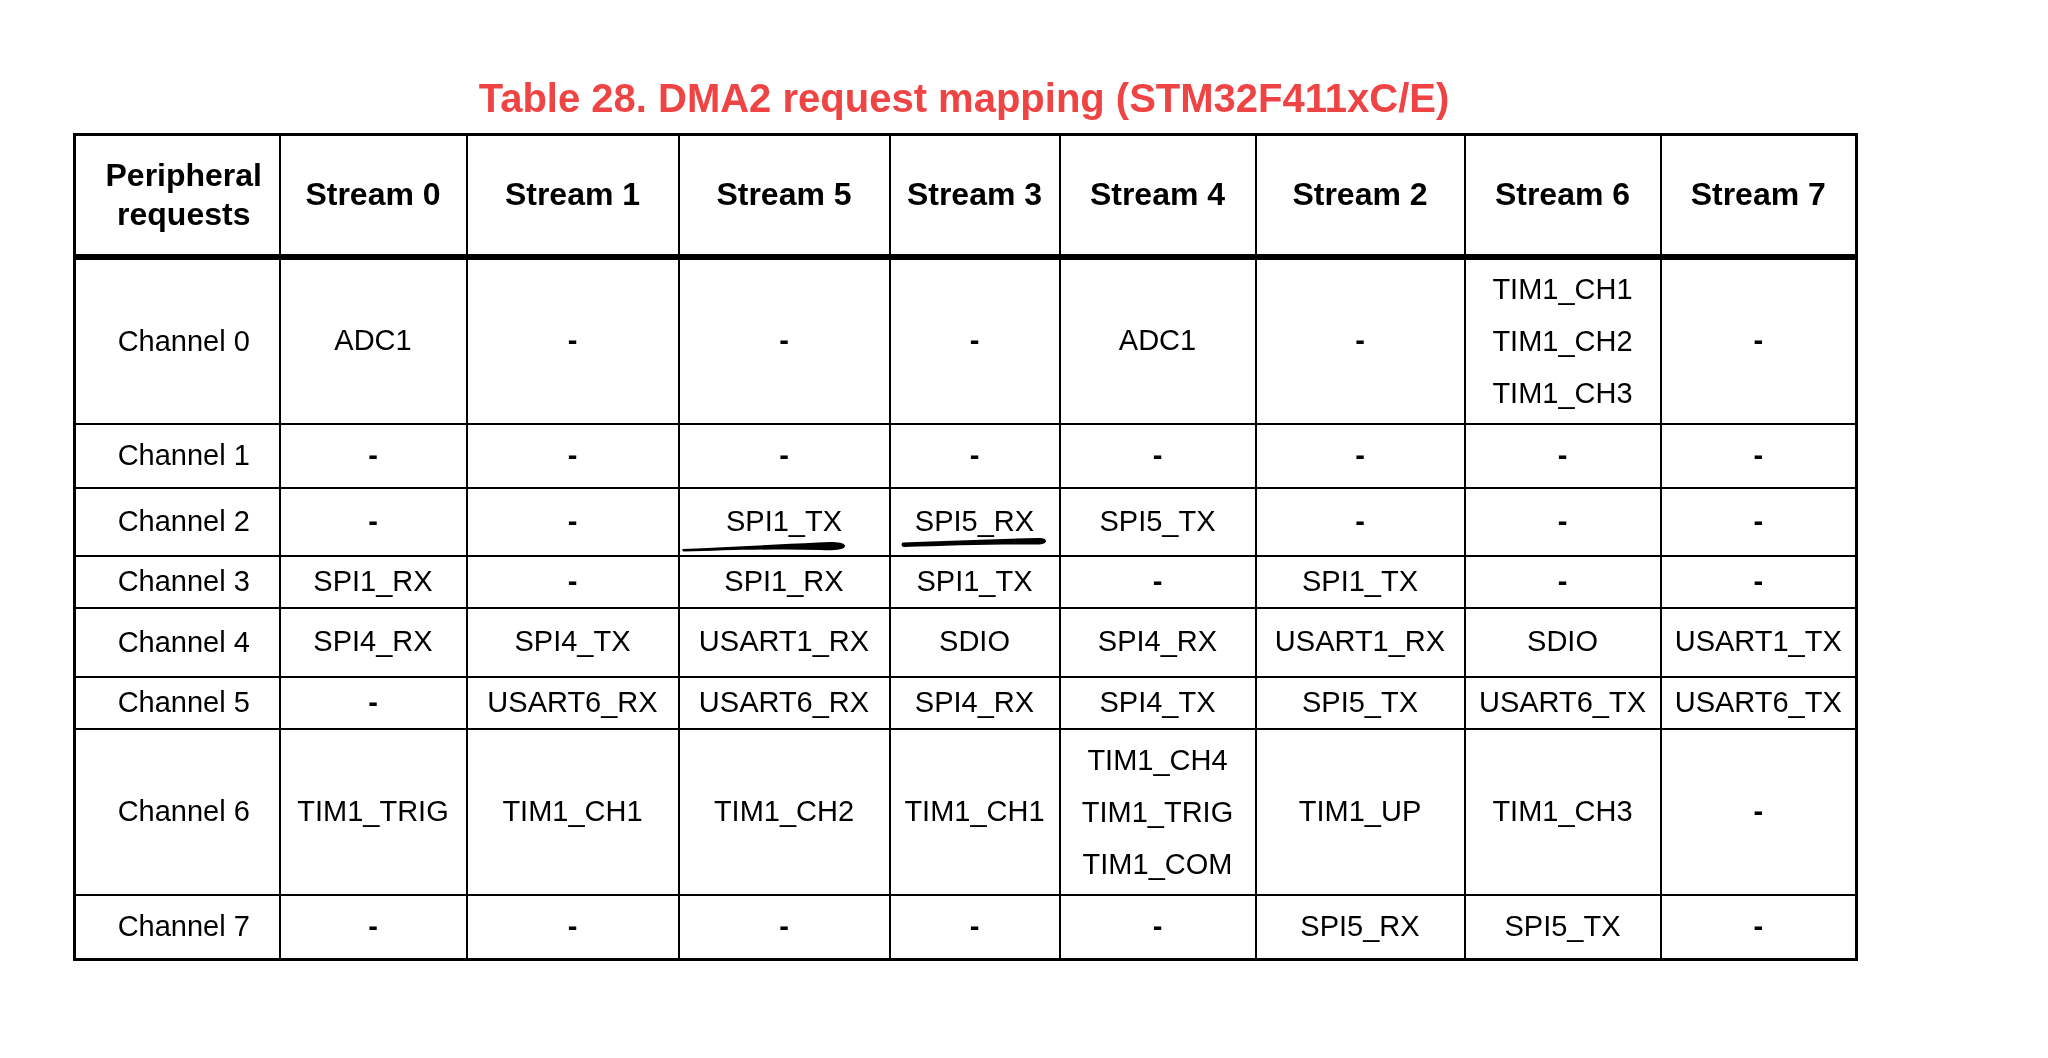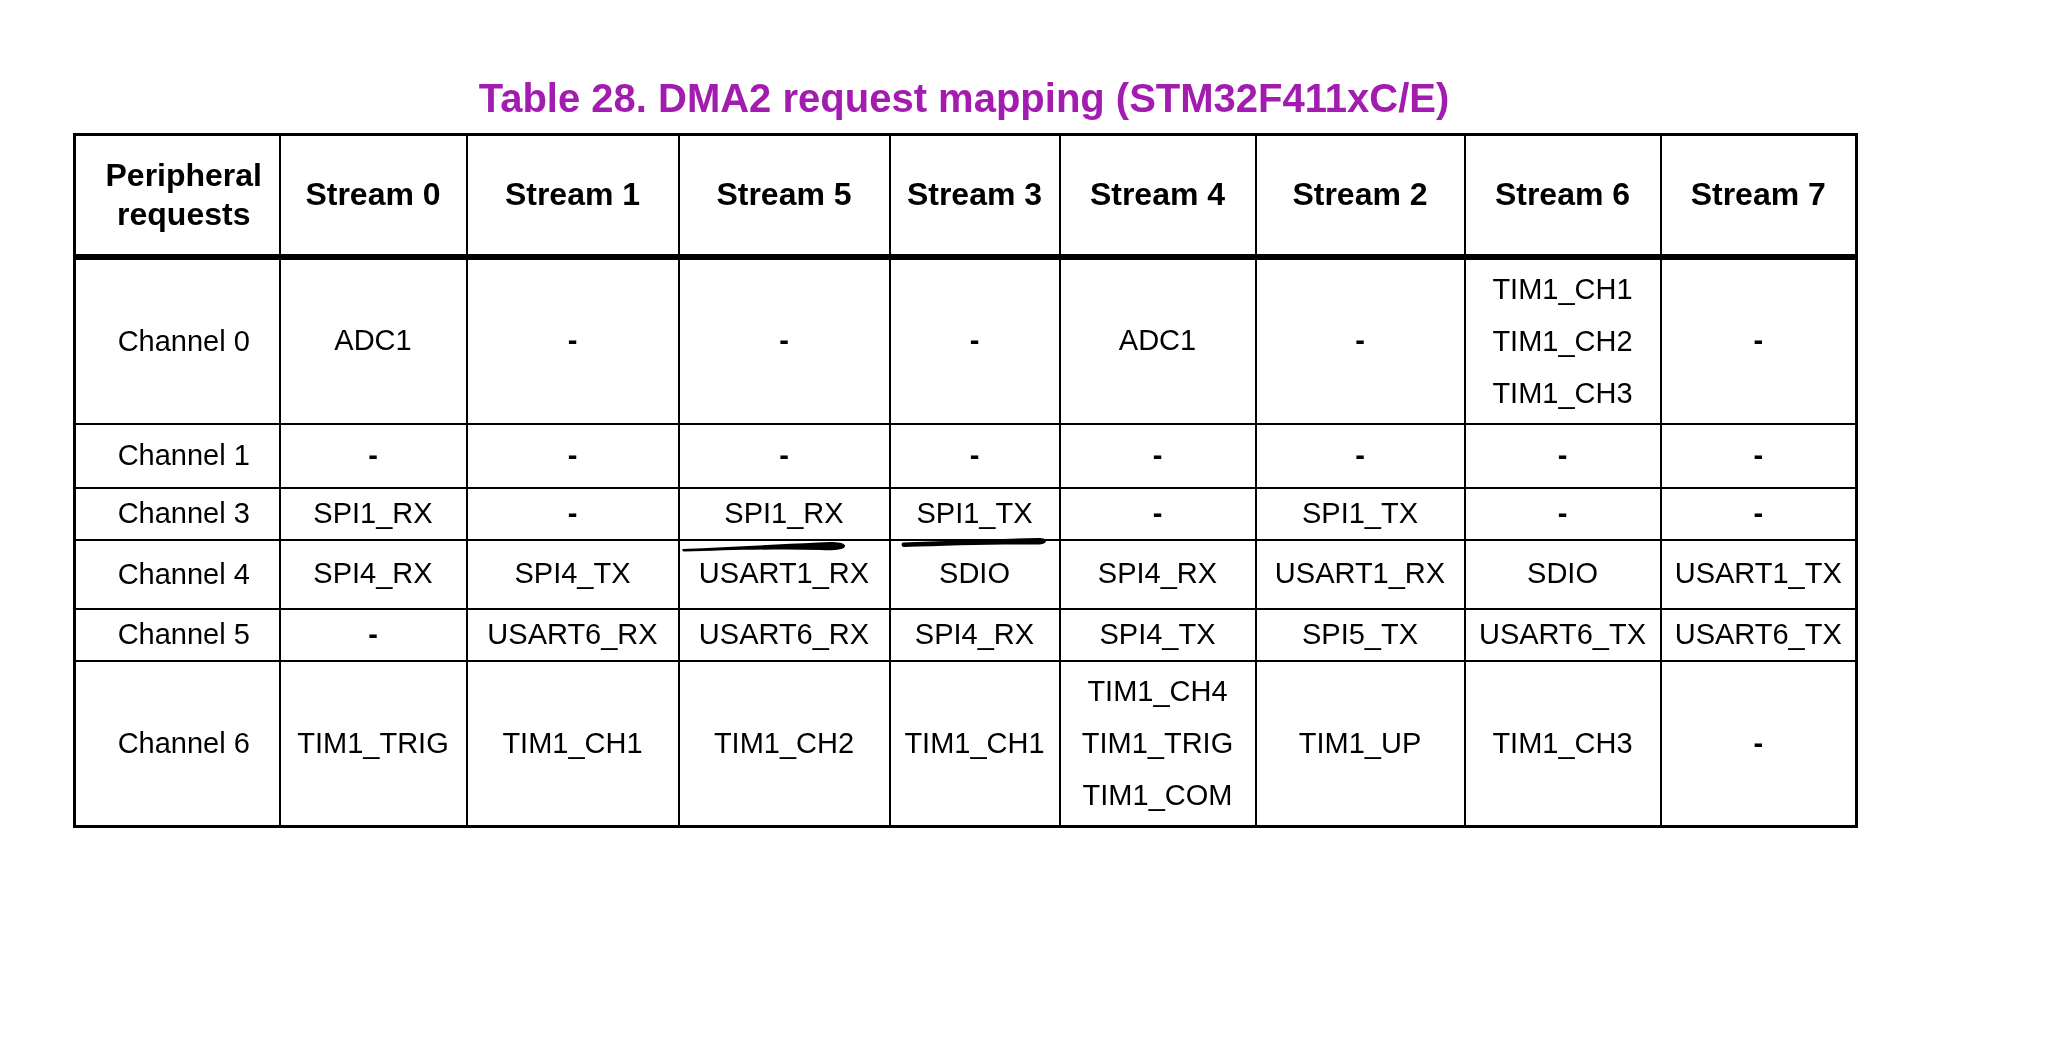--- a/index.html
+++ b/index.html
@@ -18,21 +18,21 @@
   }
   #table-title {
     position: absolute;
     left: 73px;
     top: 76px;
     width: 1782px;
     text-align: center;
     font-size: 40px;
     font-weight: 700;
     letter-spacing: 0px;
-    color: #a21caf;
+    color: #ef4444;
     white-space: nowrap;
   }
   #dma-table-wrap {
     position: absolute;
     left: 73px;
     top: 133px;
   }
   table.dma {
     border-collapse: collapse;
     table-layout: fixed;
@@ -165,20 +165,47 @@
             <td>
               <div class="cell-line dash">-</div>
             </td>
             <td>
               <div class="cell-line dash">-</div>
             </td>
             <td>
               <div class="cell-line dash">-</div>
             </td>
           </tr>
+          <tr style="height: 68px;">
+            <td class="rowlabel">Channel 2</td>
+            <td>
+              <div class="cell-line dash">-</div>
+            </td>
+            <td>
+              <div class="cell-line dash">-</div>
+            </td>
+            <td>
+              <div class="cell-line">SPI1_TX</div>
+            </td>
+            <td>
+              <div class="cell-line">SPI5_RX</div>
+            </td>
+            <td>
+              <div class="cell-line">SPI5_TX</div>
+            </td>
+            <td>
+              <div class="cell-line dash">-</div>
+            </td>
+            <td>
+              <div class="cell-line dash">-</div>
+            </td>
+            <td>
+              <div class="cell-line dash">-</div>
+            </td>
+          </tr>
           <tr style="height: 52px;">
             <td class="rowlabel">Channel 3</td>
             <td>
               <div class="cell-line">SPI1_RX</div>
             </td>
             <td>
               <div class="cell-line dash">-</div>
             </td>
             <td>
               <div class="cell-line">SPI1_RX</div>
@@ -270,20 +297,47 @@
             <td class="multiline">
               <div class="cell-line">TIM1_CH4</div>
               <div class="cell-line">TIM1_TRIG</div>
               <div class="cell-line">TIM1_COM</div>
             </td>
             <td>
               <div class="cell-line">TIM1_UP</div>
             </td>
             <td>
               <div class="cell-line">TIM1_CH3</div>
+            </td>
+            <td>
+              <div class="cell-line dash">-</div>
+            </td>
+          </tr>
+          <tr style="height: 65px;">
+            <td class="rowlabel">Channel 7</td>
+            <td>
+              <div class="cell-line dash">-</div>
+            </td>
+            <td>
+              <div class="cell-line dash">-</div>
+            </td>
+            <td>
+              <div class="cell-line dash">-</div>
+            </td>
+            <td>
+              <div class="cell-line dash">-</div>
+            </td>
+            <td>
+              <div class="cell-line dash">-</div>
+            </td>
+            <td>
+              <div class="cell-line">SPI5_RX</div>
+            </td>
+            <td>
+              <div class="cell-line">SPI5_TX</div>
             </td>
             <td>
               <div class="cell-line dash">-</div>
             </td>
           </tr>
         </tbody>
     </table>
   </div>
 
   <div class="hand-underline" style="left:680px; top:537px; width:170px; height:17px;">

